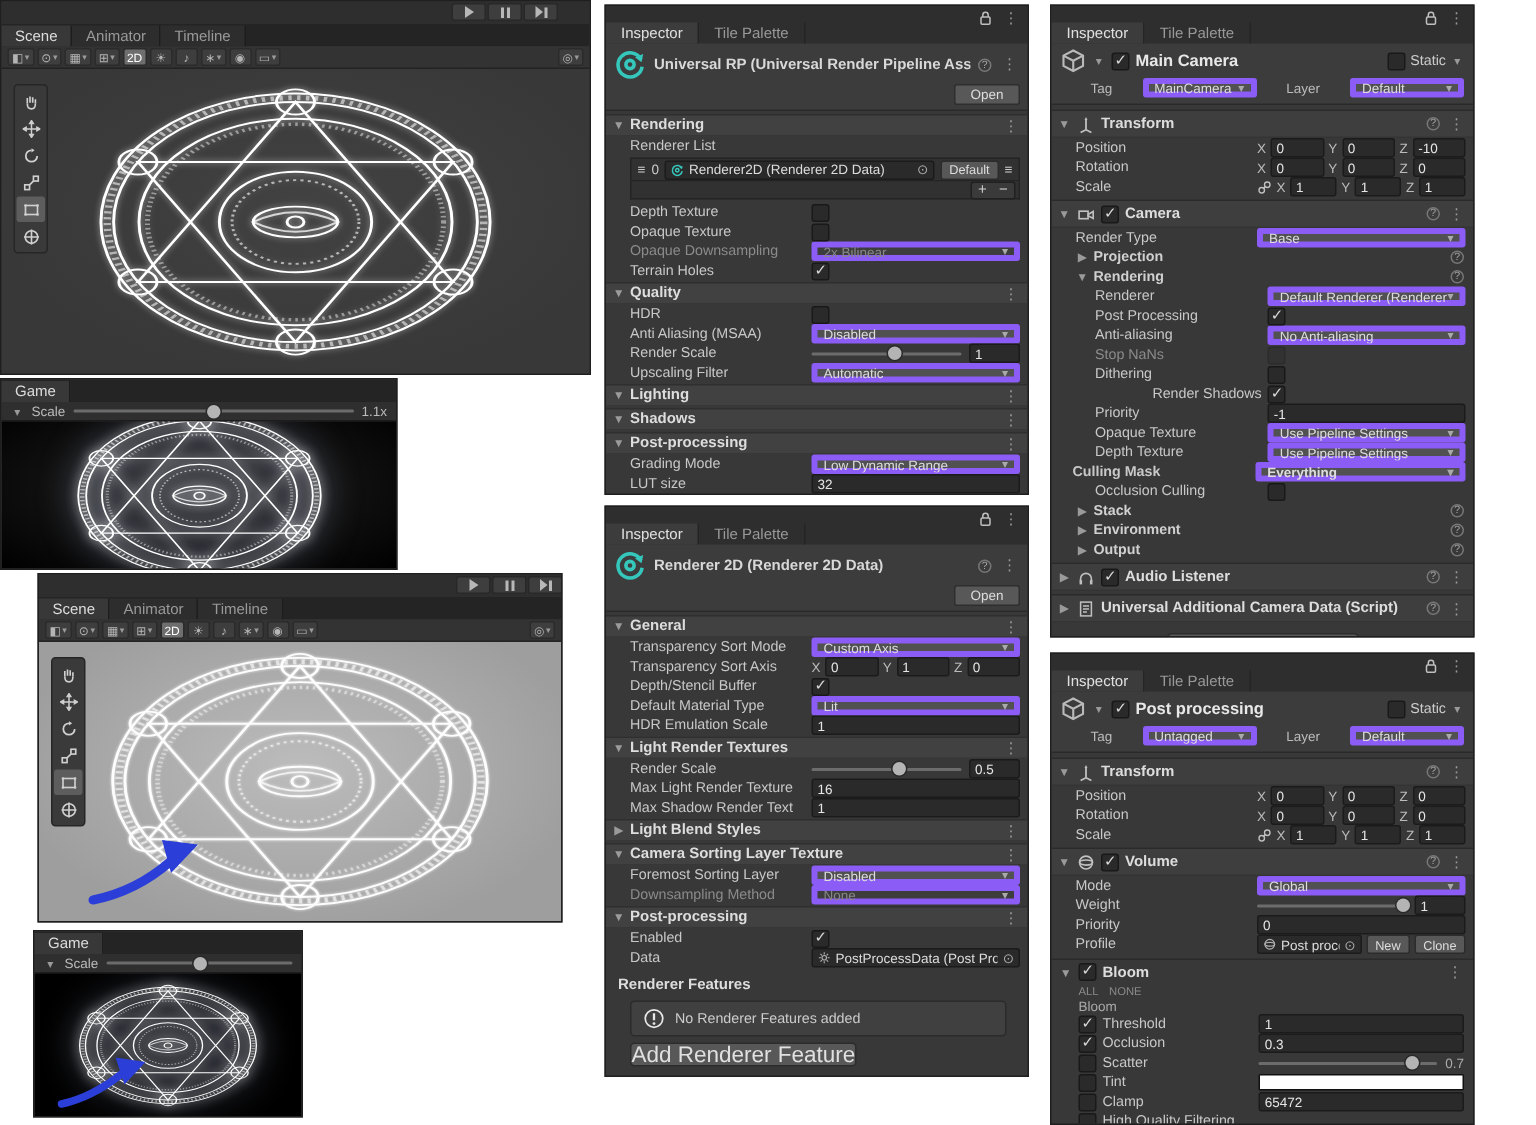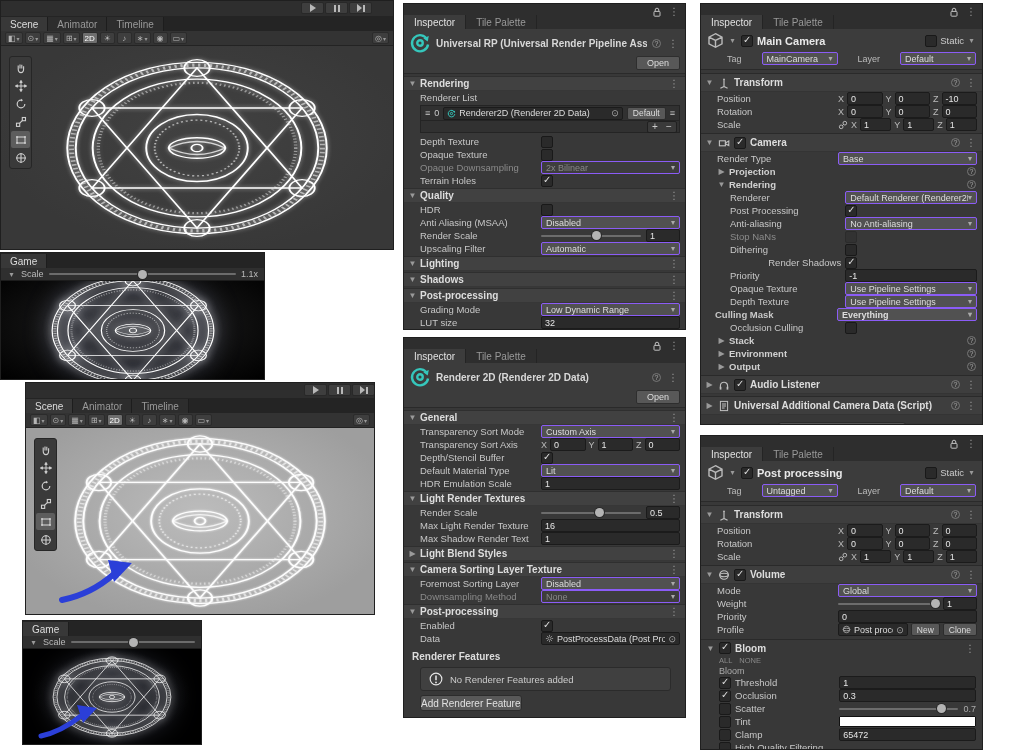--- a/index.html
+++ b/index.html
@@ -68,21 +68,21 @@
 .lbl.dim{color:#8b8b8b}
 .sect{height:15px;display:flex;align-items:center;background:#414141;border-top:1px solid #2f2f2f;border-bottom:1px solid #373737;padding:0 4px;gap:3px;margin-top:1px}
 .sect b{font-size:10px;color:#ddd;flex:1;white-space:nowrap;overflow:hidden}
 .labelrow{height:13px;display:flex;align-items:center;padding-left:16px;font-size:9.5px;color:#c8c8c8}
 .caret{color:#9a9a9a;font-size:8px;width:9px;text-align:center;flex:none}
 .kebab{color:#9a9a9a;font-size:10px;padding:0 2px;flex:none}
 .q{color:#aaa;border:1px solid #777;border-radius:50%;width:9px;height:9px;line-height:8px;text-align:center;font-size:7px;flex:none}
 .chk{width:12px;height:12px;background:#2a2a2a;border:1px solid #191919;border-radius:2px;position:relative;flex:none}
 .chk.on::after{content:"\2713";color:#ddd;font-size:10px;position:absolute;left:1px;top:-2px}
 .chk.dis{opacity:.4}
-.drop{flex:1;height:13px;background:#515151;border:1px solid #8b5cf6;border-radius:2px;display:flex;align-items:center;padding:0 4px;font-size:9px;color:#ddd;min-width:0}
+.drop{flex:1;height:13px;background:#515151;border:4px solid #8b5cf6;border-radius:2px;display:flex;align-items:center;padding:0 4px;font-size:9px;color:#ddd;min-width:0}
 .drop span{flex:1;white-space:nowrap;overflow:hidden}
 .drop::after{content:"\25BE";color:#aaa;font-size:8px;flex:none}
 .drop.dis{background:#3d3d3d;color:#888}
 .fld{flex:1;height:13px;background:#2a2a2a;border:1px solid #1b1b1b;border-radius:2px;padding:0 3px;font-size:9px;color:#e6e6e6;display:flex;align-items:center;min-width:0;overflow:hidden;white-space:nowrap}
 .slide{flex:1;display:flex;align-items:center;gap:5px;min-width:0}
 .track{flex:1;height:2px;background:#6c6c6c;position:relative;border-radius:1px}
 .knob{position:absolute;top:-3.5px;width:9px;height:9px;border-radius:50%;background:#b4b4b4;margin-left:-4px;box-shadow:0 0 0 1px #2a2a2a}
 .sval{flex:none;width:34px}
 .plainval{flex:none;font-size:9px;color:#aaa}
 .v3{flex:1;display:flex;gap:3px;min-width:0;align-items:center}
@@ -92,21 +92,21 @@
 .picker{color:#aaa;font-size:9px;flex:none}
 .mbtn{height:13px;background:#585858;border:1px solid #2c2c2c;border-radius:2px;color:#ddd;font-size:8.5px;padding:0 5px;flex:none;display:flex;align-items:center}
 .objwrap{flex:1;display:flex;gap:3px;min-width:0;align-items:center}
 .rlist{margin:1px 5px 0 16px;background:#313131;border:1px solid #242424;height:16px;display:flex;align-items:center;gap:4px;padding:0 4px;font-size:9px}
 .rlist .idx{color:#ccc;flex:none}
 .rfoot{margin:0 5px 2px 16px;background:#313131;border:1px solid #242424;border-top:none;height:12px;display:flex;justify-content:flex-end;align-items:center;padding-right:2px}
 .pmbox{display:flex;border:1px solid #202020;background:#3a3a3a;border-radius:2px}
 .pmbox span{width:14px;text-align:center;color:#ccc;font-size:10px;line-height:10px}
 .h2row{height:15px;display:flex;align-items:center;padding-left:8px;font-weight:bold;font-size:10px;color:#ddd;margin-top:4px}
 .infobox{margin:3px 14px 2px 16px;background:#404040;border:1px solid #2b2b2b;border-radius:3px;height:24px;display:flex;align-items:center;gap:7px;padding:0 8px;color:#ccc;font-size:9.5px}
-.bigbtn{margin:4px 14px 3px 16px;height:16px;background:#585858;border:1px solid #2c2c2c;border-radius:3px;color:#e0e0e0;font-size:10px;display:flex;align-items:center;justify-content:center}
+.bigbtn{margin:4px 14px 3px 16px;height:16px;background:#585858;border:1px solid #2c2c2c;border-radius:3px;color:#e0e0e0;font-size:15px;display:flex;align-items:center;justify-content:center}
 .addwrap{display:flex;justify-content:center;margin-top:7px}
 .addcomp{width:128px;height:18px;background:#585858;border:1px solid #2c2c2c;border-radius:3px;color:#e0e0e0;font-size:10px;display:flex;align-items:center;justify-content:center}
 .comp{height:19px;display:flex;align-items:center;gap:4px;background:#3e3e3e;border-top:1px solid #2a2a2a;border-bottom:1px solid #343434;padding:0 4px;margin-top:2px}
 .comp b{font-size:10px;color:#ddd;flex:1;white-space:nowrap;overflow:hidden}
 .fold{display:flex;align-items:center;height:13px;padding:0 6px 0 16px;gap:3px}
 .fold b{font-size:9.5px;color:#d0d0d0;flex:1;white-space:nowrap;overflow:hidden}
 .ovr{height:17px;display:flex;align-items:center;gap:4px;border-top:1px solid #2a2a2a;margin-top:3px;padding:0 5px}
 .ovr b{font-size:10px;color:#ddd;flex:1}
 .mini{height:9px;display:flex;gap:7px;padding-left:18px;align-items:center}
 .mini span{font-size:7.5px;color:#8a8a8a}

